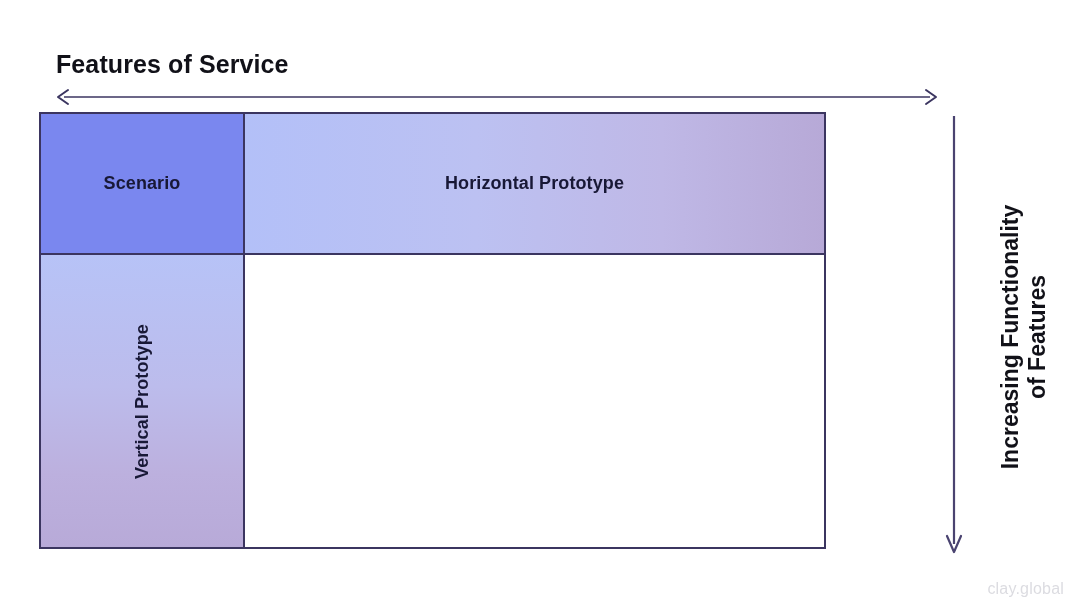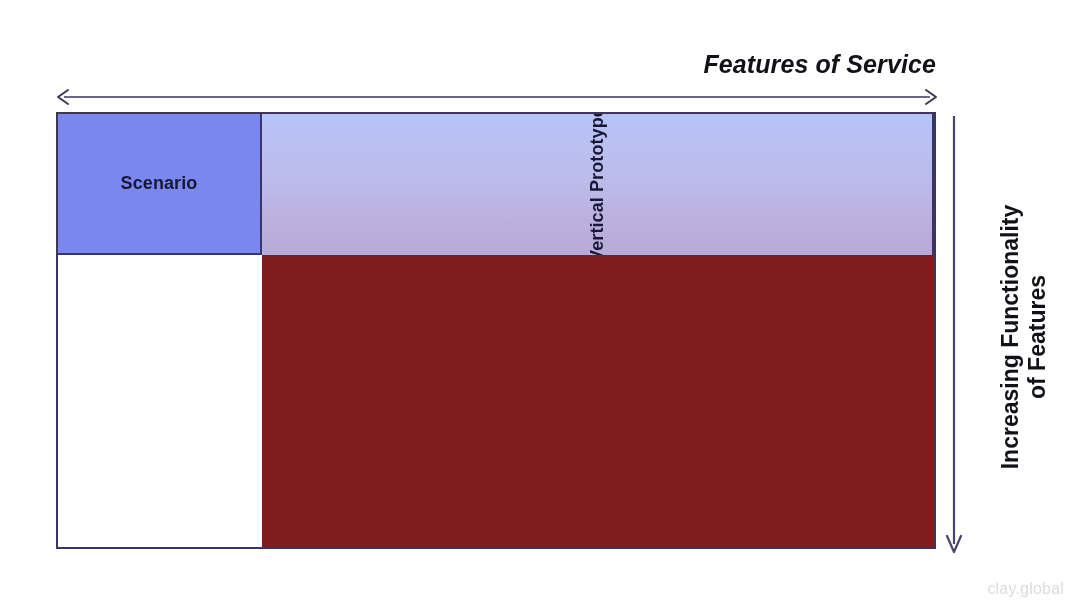--- a/index.html
+++ b/index.html
@@ -15,51 +15,50 @@
     font-family: "Liberation Sans", sans-serif;
     -webkit-font-smoothing: antialiased;
   }
 
   
   #diagram-title {
     position: absolute;
     left: 56px;
     top: 50px;
     width: 880px;
-    text-align: right;
+    text-align: left;
     font-size: 25px;
     font-weight: bold;
     color: #111118;
     letter-spacing: 0.1px;
     white-space: nowrap;
-    font-style: italic;
   }
 
   
   #top-arrow {
     position: absolute;
     left: 54px;
     top: 82px;
     width: 886px;
     height: 30px;
   }
 
   
   #matrix {
     position: absolute;
-    left: 56px;
+    left: 39px;
     top: 112px;
-    width: 880px;
+    width: 787px;
     height: 437px;
     display: grid;
     grid-template-columns: 204px 1fr;
     grid-template-rows: 141px 1fr;
     border: 2px solid #3b3560;
     box-sizing: border-box;
-    background: #7f1d1d;
+    background: #701a75;
   }
   .cell {
     position: relative;
     box-sizing: border-box;
     display: flex;
     align-items: center;
     justify-content: center;
     overflow: hidden;
   }
   .cell-label {
@@ -143,20 +142,23 @@
     <polyline points="872,8 882,15 872,22" fill="none" stroke="#3b3560" stroke-width="2" stroke-linecap="round" stroke-linejoin="round"></polyline>
   </svg>
 </div>
 
 <div id="matrix">
 
   <div class="cell" id="cell-scenario">
     <span class="cell-label">Scenario</span>
   </div>
 
+  <div class="cell" id="cell-horizontal-prototype">
+    <span class="cell-label">Horizontal Prototype</span>
+  </div>
 
   <div class="cell" id="cell-vertical-prototype">
     <span class="cell-label">Vertical Prototype</span>
   </div>
 
   <div class="cell" id="cell-empty">
     <span class="cell-label"></span>
   </div>
 
 </div>

